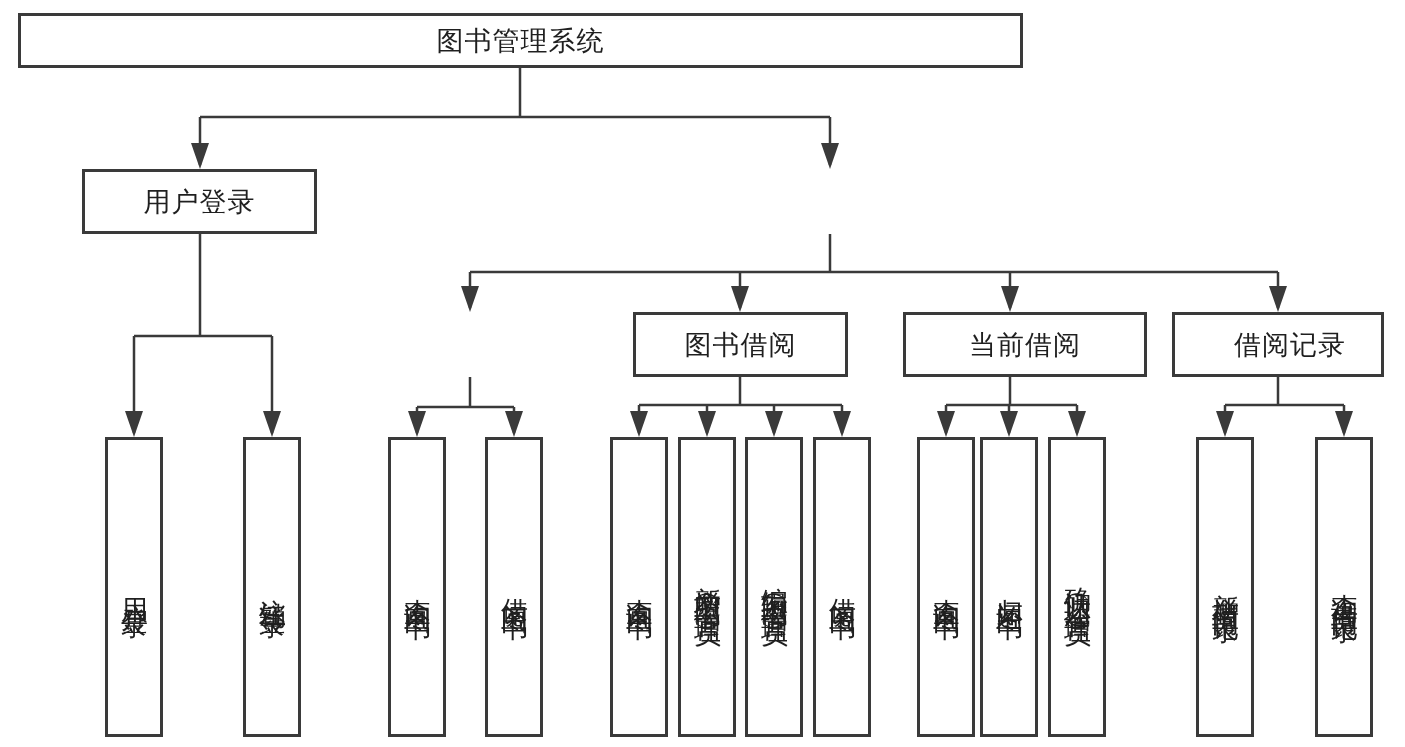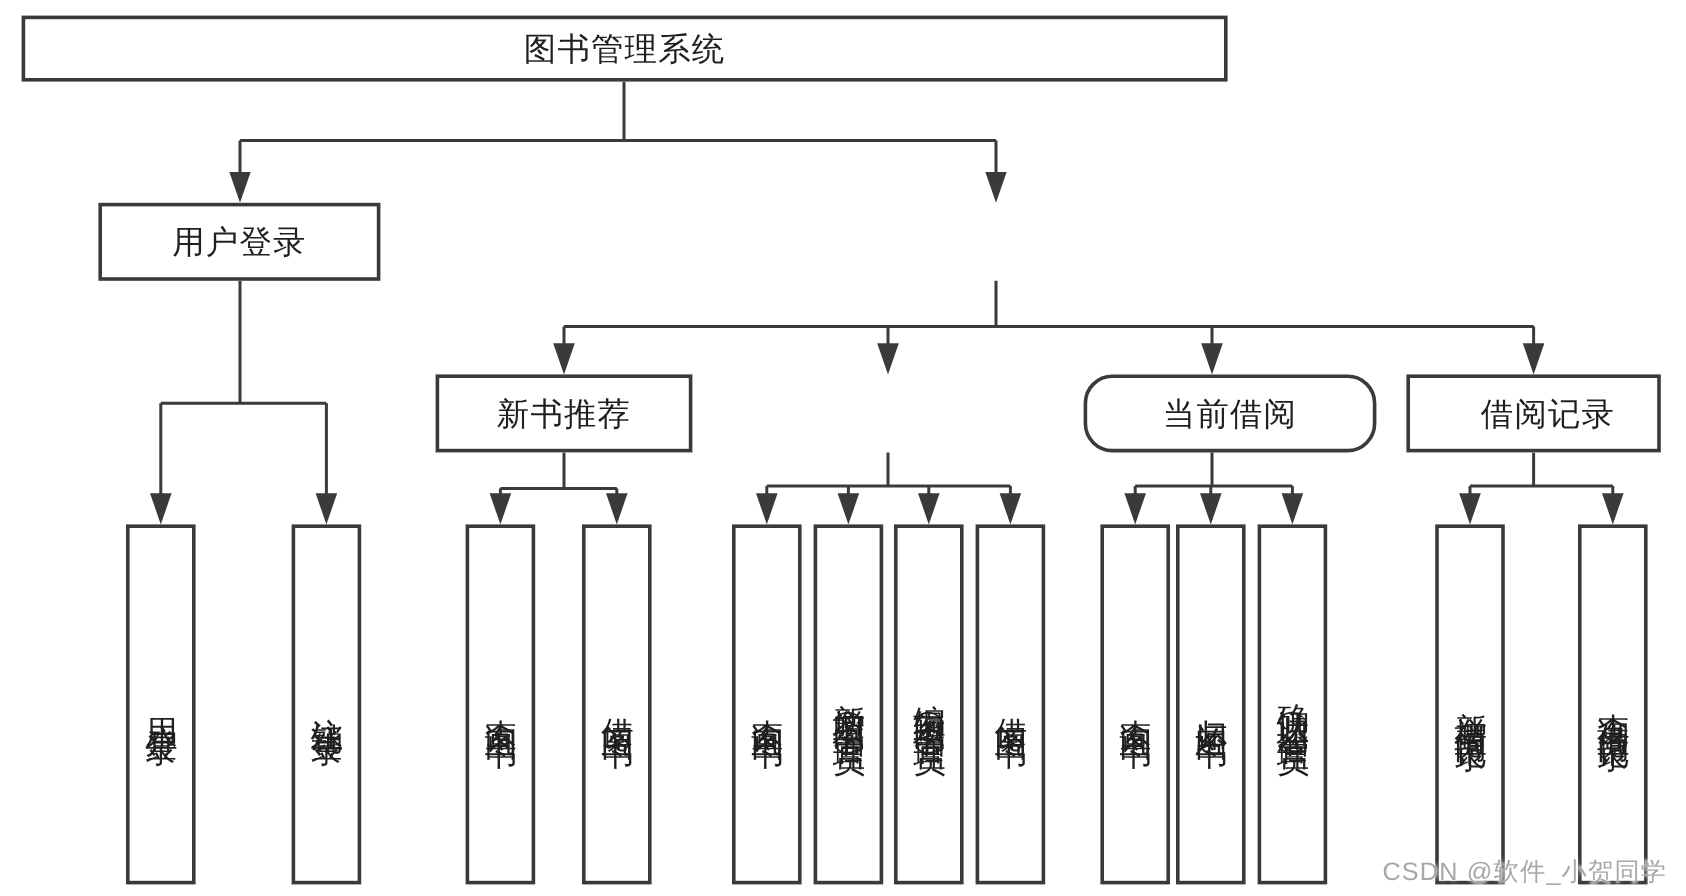--- a/index.html
+++ b/index.html
@@ -21,21 +21,21 @@
   .vbox span{
     writing-mode:vertical-rl;text-orientation:mixed;
     font-size:27px;line-height:1;letter-spacing:5px;white-space:nowrap;
   }
   .root{left:18px;top:13px;width:1005px;height:55px;}
   .l2a{left:82px;top:169px;width:235px;height:65px;}
   .l2b{left:713px;top:169px;width:234px;height:65px;}
   .l3{top:312px;height:65px;}
   .l3a{left:363px;width:214px;}
   .l3b{left:633px;width:215px;}
-  .l3c{left:903px;width:244px;border-radius:24px;}
+  .l3c{left:903px;width:244px;}
   .l3d{left:1172px;width:212px;padding-left:24px;}
   .leaf1{left:105px;}  .leaf2{left:243px;}
   .leaf3{left:388px;}  .leaf4{left:485px;}
   .leaf5{left:610px;}  .leaf6{left:678px;}
   .leaf7{left:745px;}  .leaf8{left:813px;}
   .leaf9{left:917px;}  .leaf10{left:980px;}
   .leaf11{left:1048px;}
   .leaf12{left:1196px;} .leaf13{left:1315px;}
   .watermark{
     position:absolute;left:1152px;top:712px;z-index:10;
@@ -89,21 +89,21 @@
       <path d="M1278 377 L1278 405 M1225 405 L1344 405"></path>
       <line x1="1225" y1="405" x2="1225" y2="433" marker-end="url(#arrow)"></line>
       <line x1="1344" y1="405" x2="1344" y2="433" marker-end="url(#arrow)"></line>
     </g>
   </svg>
 
   <div class="hbox root">图书管理系统</div>
 
   <div class="hbox l2a">用户登录</div>
 
-  <div class="hbox l3 l3a">新书推荐</div>
+  <div class="hbox l3 l3b">图书借阅</div>
   <div class="hbox l3 l3c">当前借阅</div>
   <div class="hbox l3 l3d">借阅记录</div>
 
   <div class="vbox leaf1">
     <span>用户登录</span>
   </div>
   <div class="vbox leaf2">
     <span>注销登录</span>
   </div>
   <div class="vbox leaf3">
@@ -133,15 +133,14 @@
   <div class="vbox leaf11">
     <span>确认归还（管理员）</span>
   </div>
   <div class="vbox leaf12">
     <span>新增借阅记录</span>
   </div>
   <div class="vbox leaf13">
     <span>查询借阅记录</span>
   </div>
 
-  <div class="watermark">CSDN @软件_小贺同学</div>
 
 </div>
 
 </body></html>

